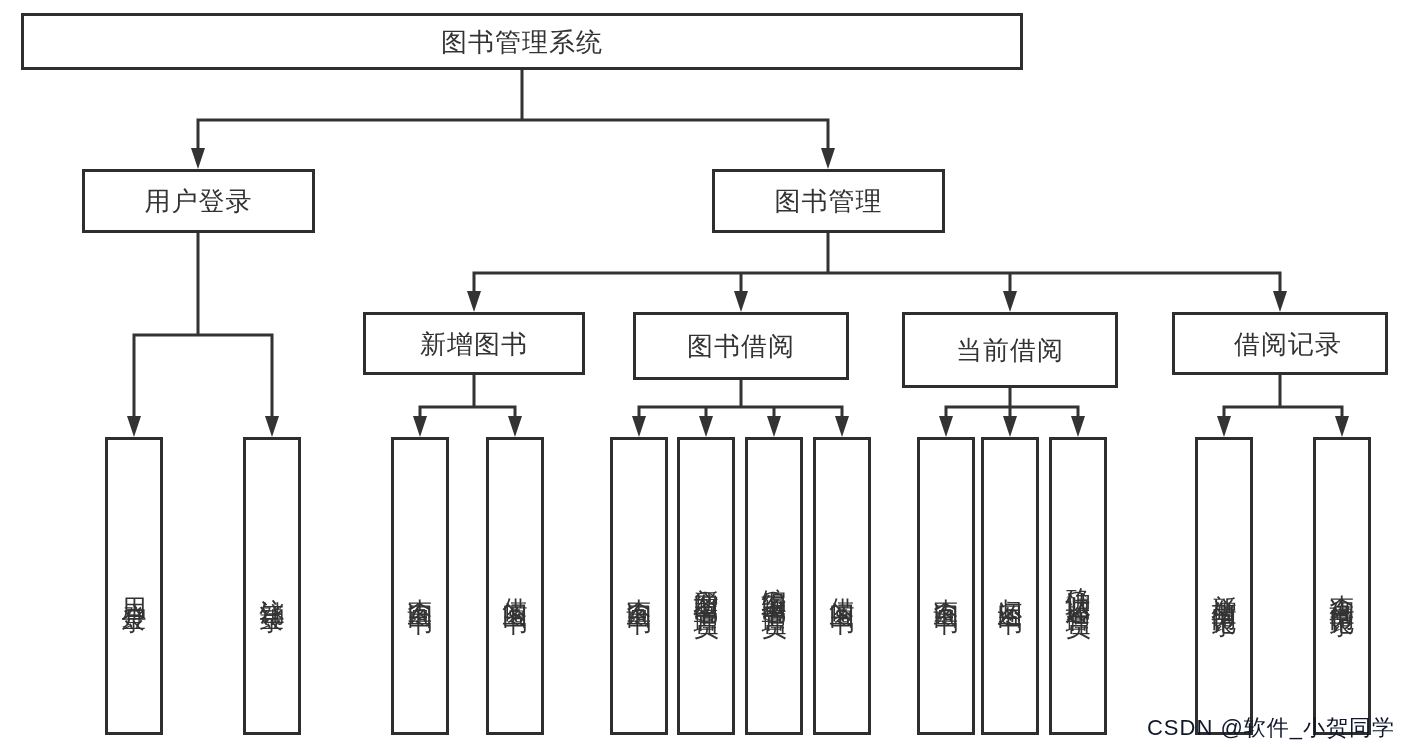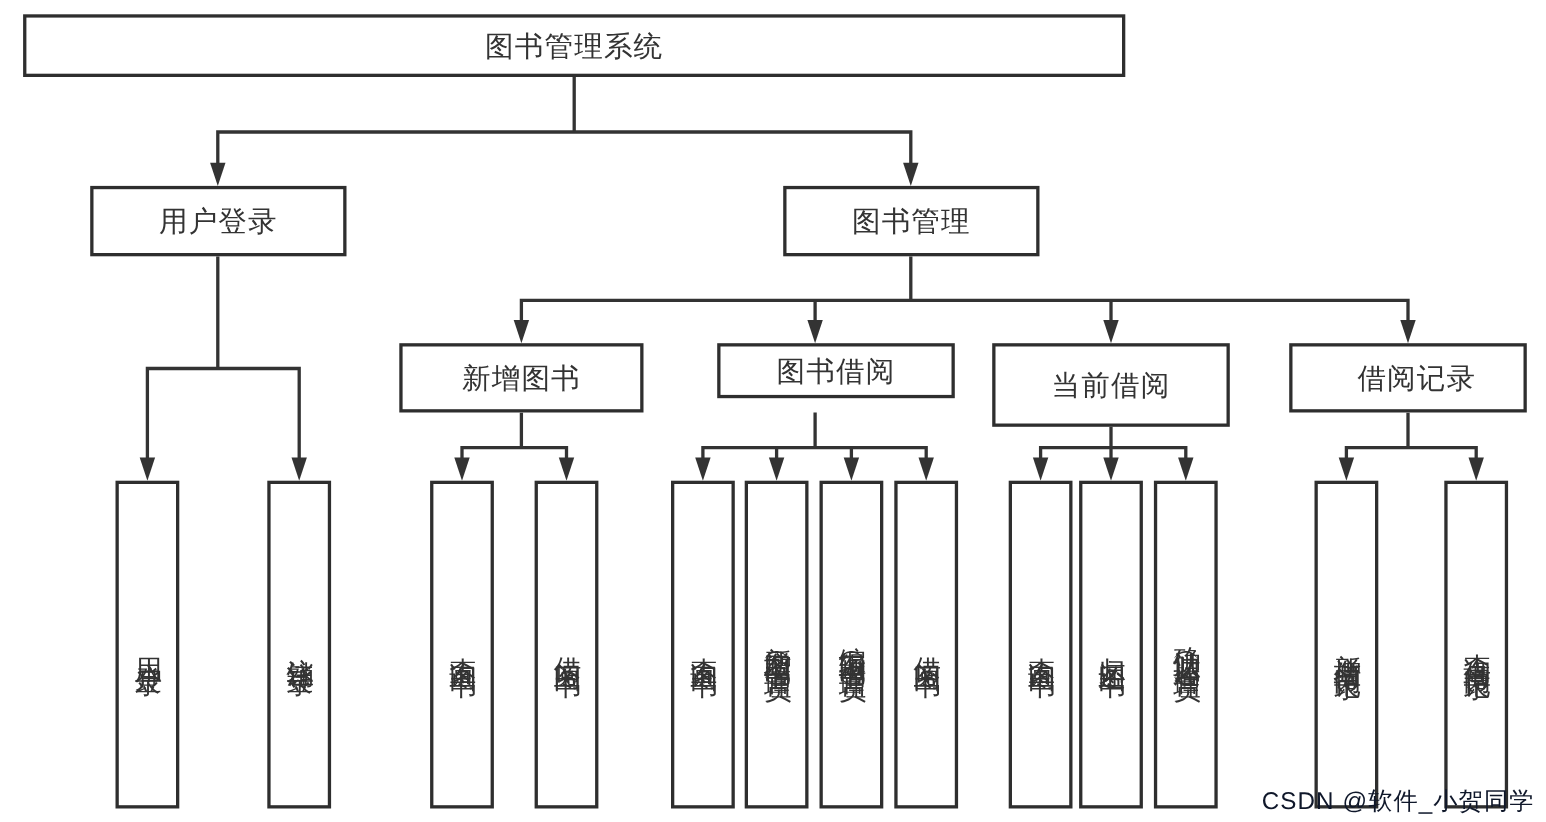--- a/index.html
+++ b/index.html
@@ -94,21 +94,21 @@
       <polygon points="1335,416 1349,416 1342,437"></polygon>
     </g>
   </svg>
 
   <div class="node h" style="left:21px; top:13px; width:1002px; height:57px;">图书管理系统</div>
 
   <div class="node h" style="left:82px; top:169px; width:233px; height:64px;">用户登录</div>
   <div class="node h" style="left:712px; top:169px; width:233px; height:64px;">图书管理</div>
 
   <div class="node h" style="left:363px; top:312px; width:222px; height:63px;">新增图书</div>
-  <div class="node h" style="left:633px; top:312px; width:216px; height:50px;margin-left:19px;">图书借阅</div>
+  <div class="node h" style="left:633px; top:312px; width:216px; height:68px;">图书借阅</div>
   <div class="node h" style="left:902px; top:312px; width:216px; height:76px;">当前借阅</div>
   <div class="node h" style="left:1172px; top:312px; width:216px; height:63px;padding-left:16px;">借阅记录</div>
 
   <div class="node v" style="left:105px; top:437px; width:58px; height:298px;">用户登录</div>
   <div class="node v" style="left:243px; top:437px; width:58px; height:298px;">注销登录</div>
 
   <div class="node v" style="left:391px; top:437px; width:58px; height:298px;">查询图书</div>
   <div class="node v" style="left:486px; top:437px; width:58px; height:298px;">借阅图书</div>
 
   <div class="node v" style="left:610px; top:437px; width:58px; height:298px;">查询图书</div>

